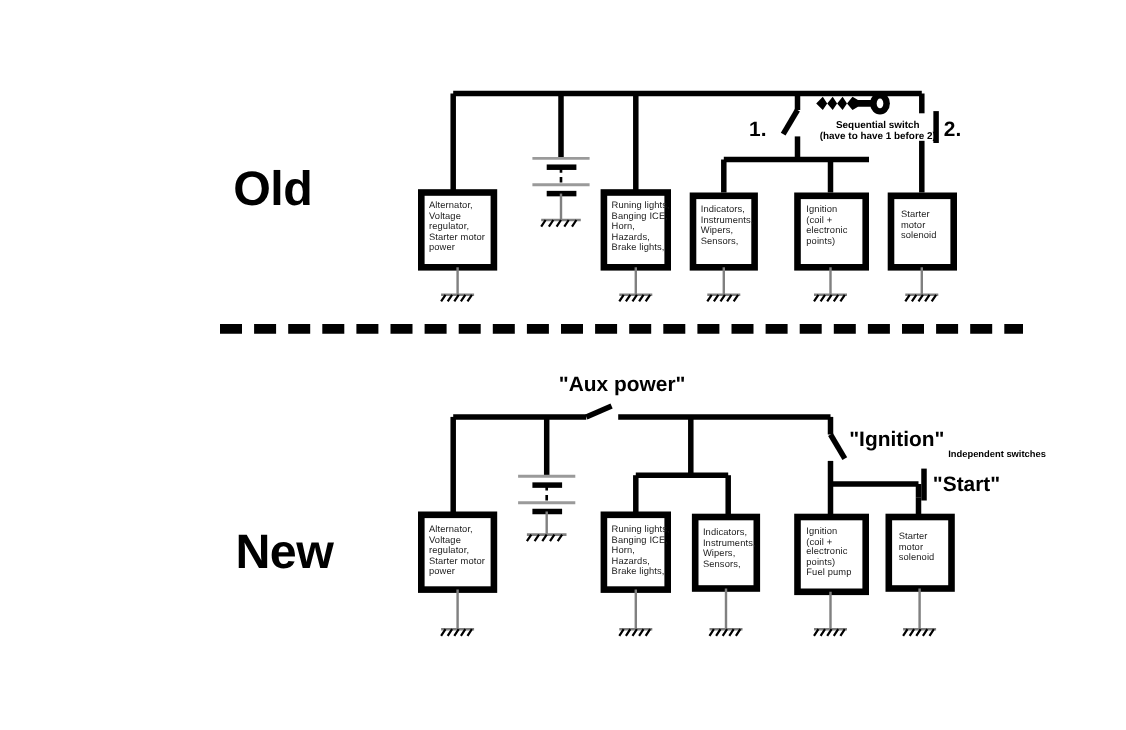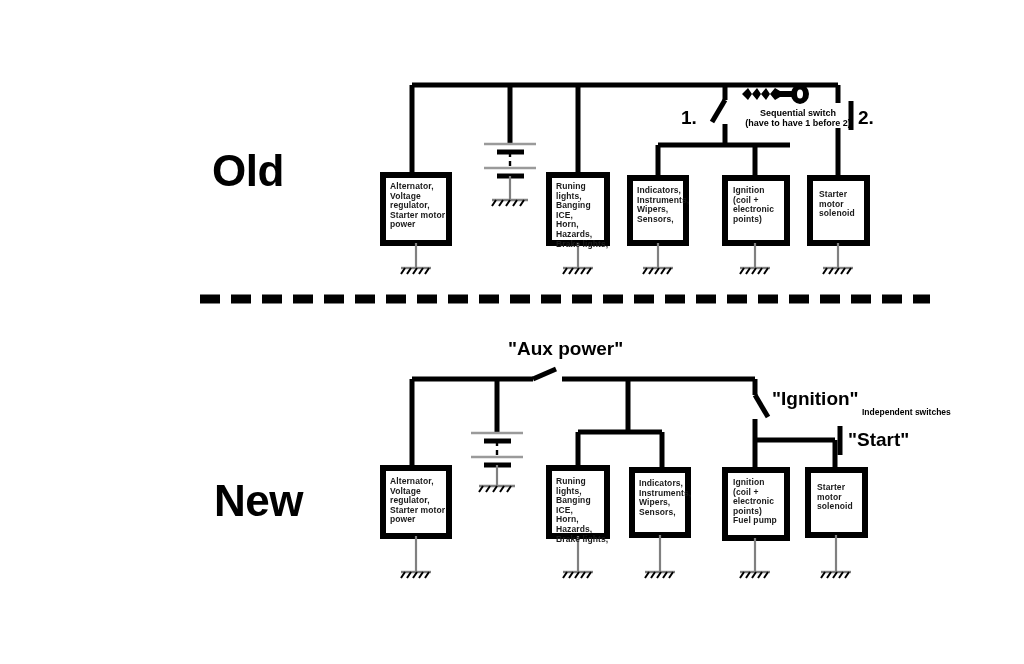--- a/index.html
+++ b/index.html
@@ -116,21 +116,20 @@
     font-weight: bold;
   }
   .box-text {
     position: absolute;
     font-family: "Liberation Sans", sans-serif;
     font-size: 8.5px;
     line-height: 9.6px;
     color: #1a1a1a;
     white-space: pre-line;
     letter-spacing: 0.1px;
-    font-weight: bold;
   }
 </style>
 </head>
 <body>
 
 <div id="diagram-root">
 
   <svg class="circuit" viewBox="0 0 1024 664">
 
     <g>

